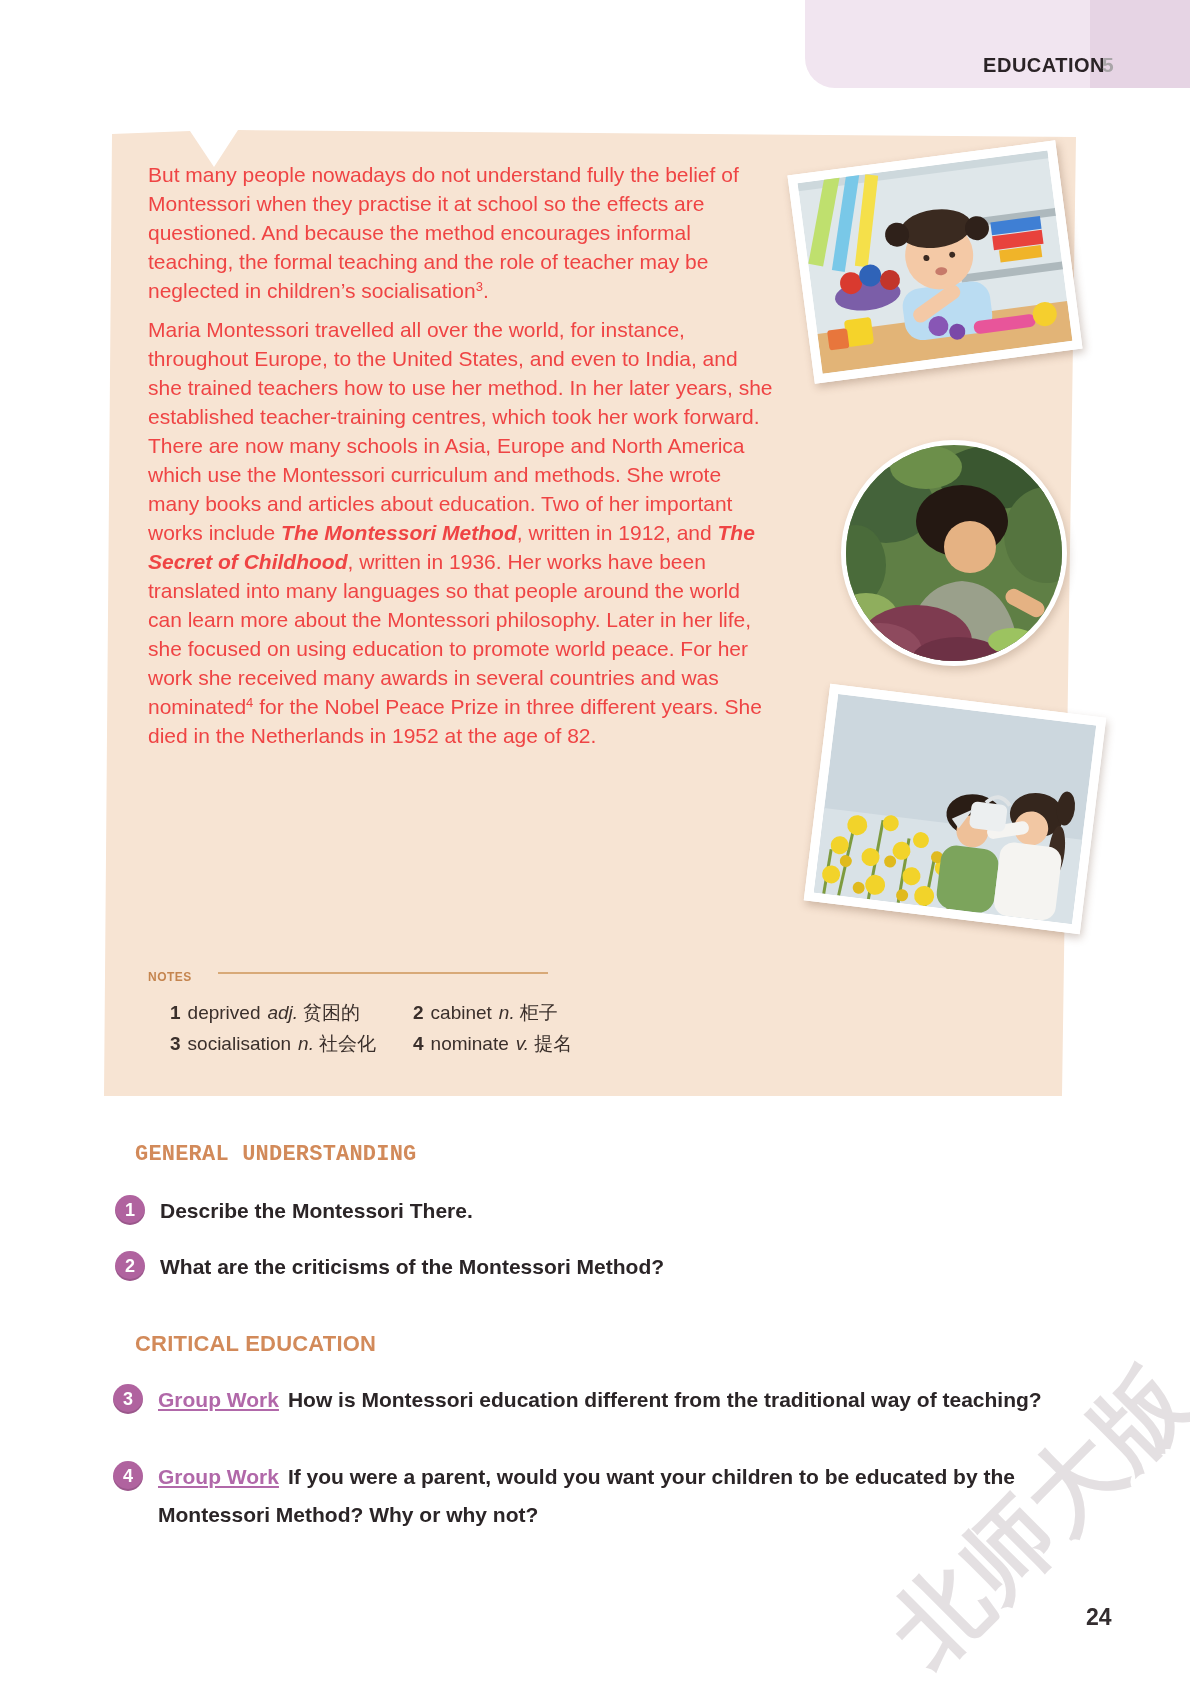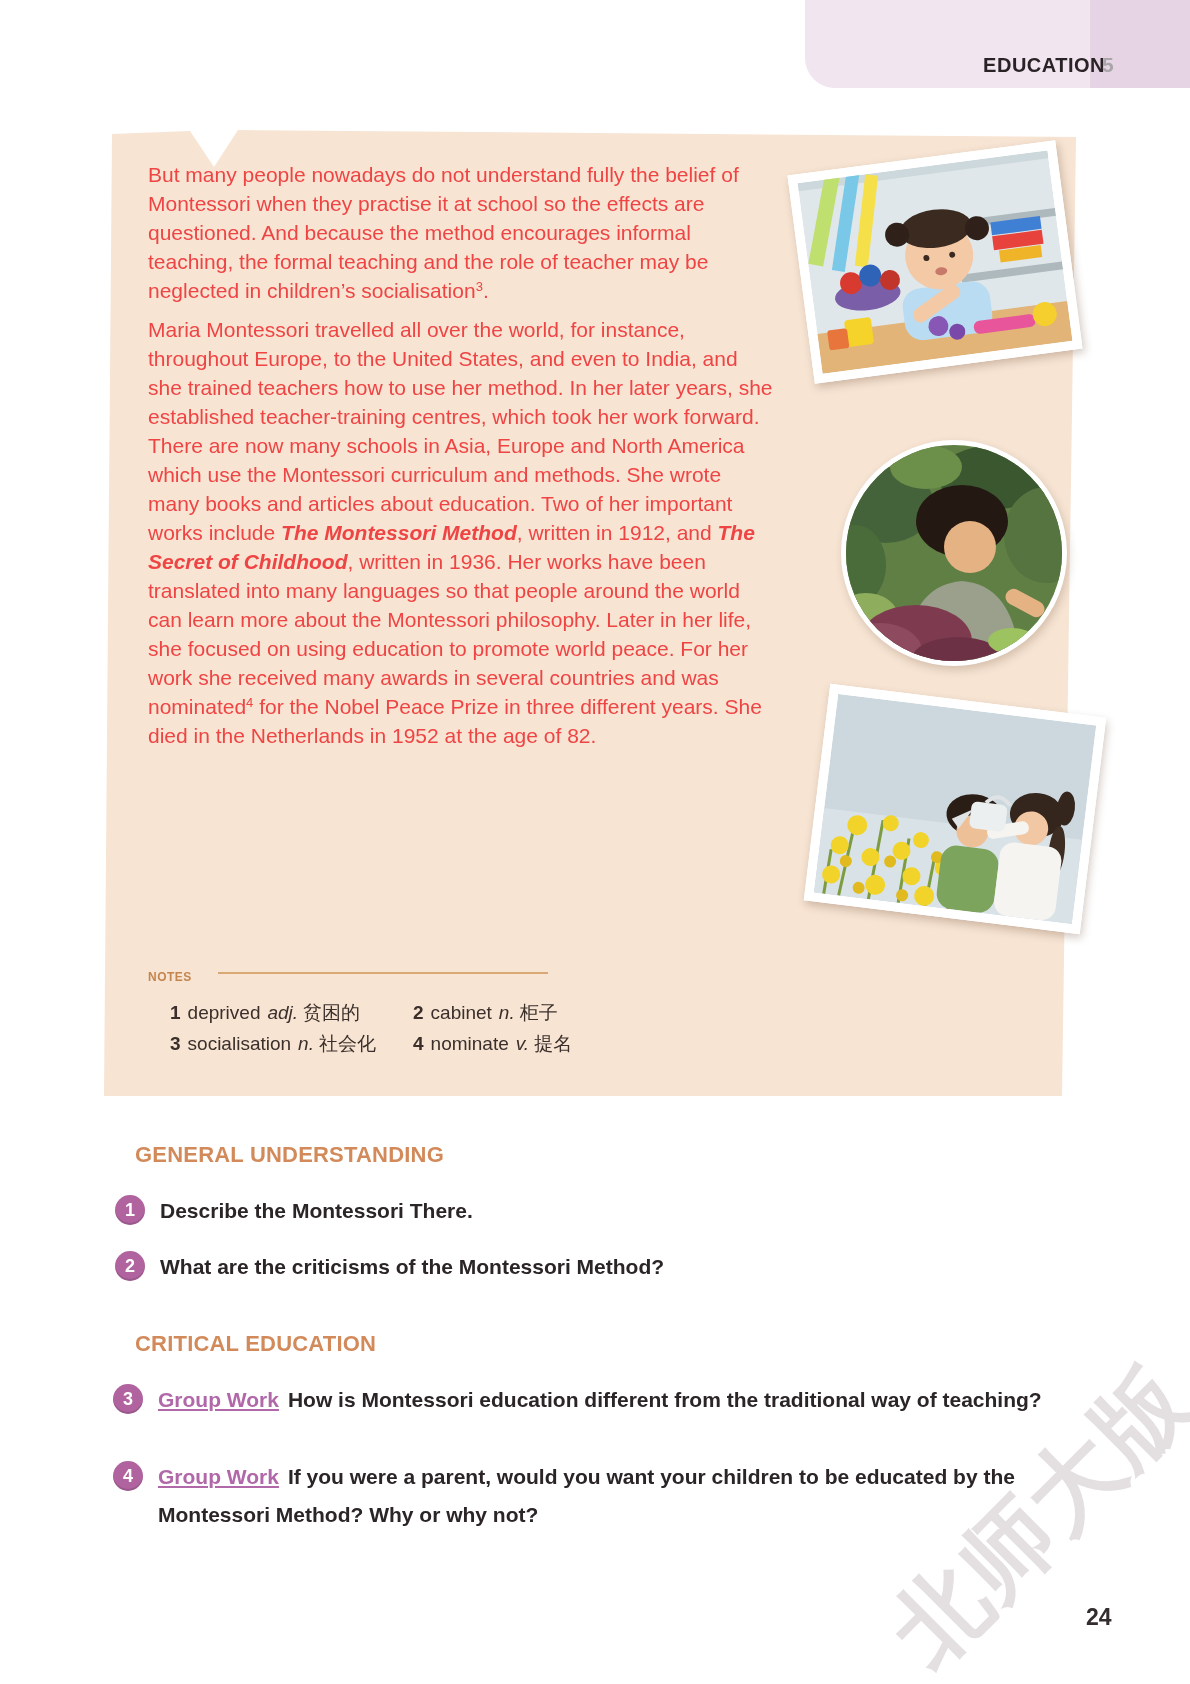--- a/index.html
+++ b/index.html
@@ -37,21 +37,21 @@
                  letter-spacing:0.5px;color:#c5854f;z-index:3;margin-top:9px;}
   .notes-rule{position:absolute;left:218px;top:972px;width:330px;border-top:2px solid #d8a977;z-index:3;}
   .notes-grid{position:absolute;left:170px;top:999px;display:grid;grid-template-columns:243px auto;
               row-gap:4px;font-size:19px;line-height:27px;color:#3a2f2b;z-index:3;}
   .note-num{font-weight:bold;margin-right:7px;}
   .note-pos{font-style:italic;margin:0 5px 0 7px;}
 
   
   .section-heading{position:absolute;font-size:22px;font-weight:bold;letter-spacing:0.2px;
                    color:#d28a5a;z-index:3;}
-  .heading-general{left:135px;top:1142px;}
+  .heading-general{left:135px;top:1142px;font-family:Liberation Mono, monospace;}
   .heading-critical{left:135px;top:1331px;}
   .q{position:absolute;display:flex;align-items:flex-start;gap:15px;z-index:3;}
   .qnum{width:30px;height:30px;border-radius:50%;background:#b0639f;color:#fff;font-weight:bold;
         font-size:18px;display:flex;align-items:center;justify-content:center;flex:none;margin-top:3px;
         box-shadow:inset 0 -2px 0 rgba(0,0,0,0.12);}
   .qtext{font-weight:bold;font-size:21px;line-height:38px;color:#2b2527;width:905px;}
   .q1{left:115px;top:1192px;} .q2{left:115px;top:1248px;}
   .q3{left:113px;top:1381px;} .q4{left:113px;top:1458px;}
   .tag{color:#b168a9;margin-right:9px;text-decoration:underline;}
 

